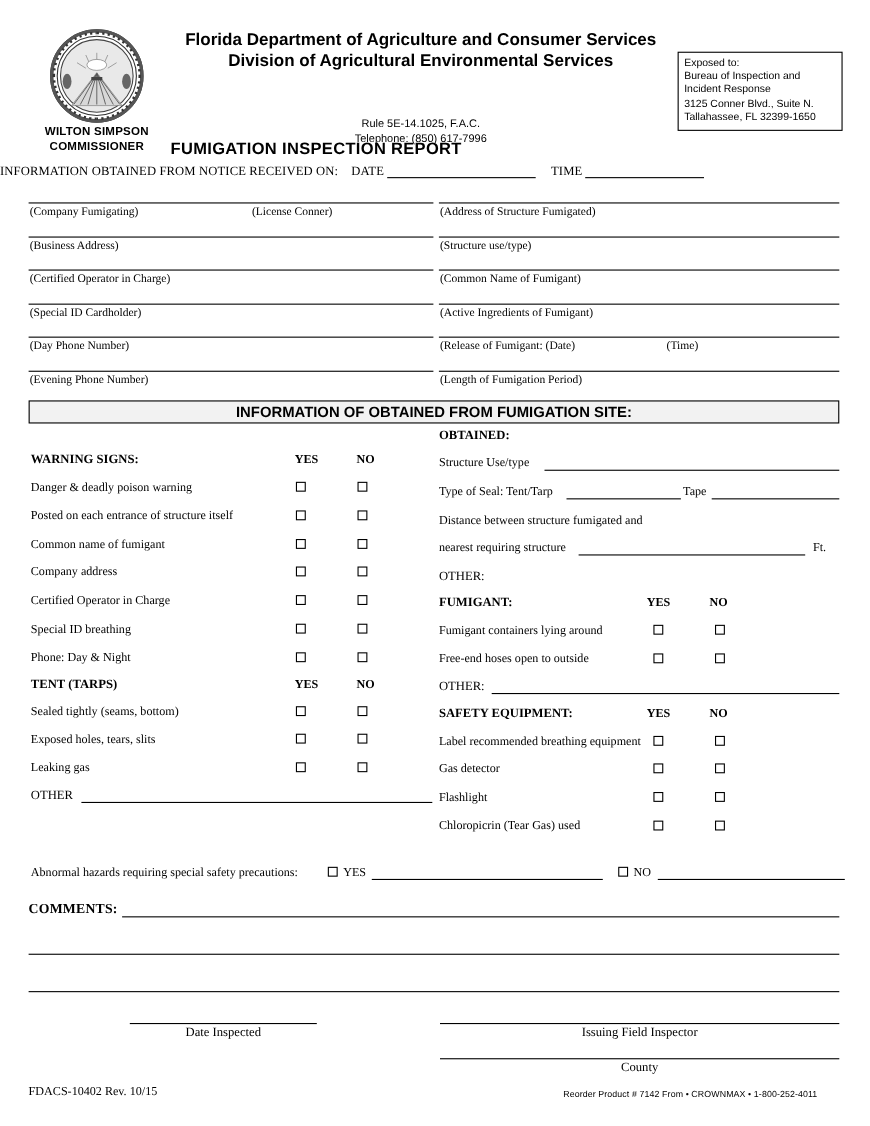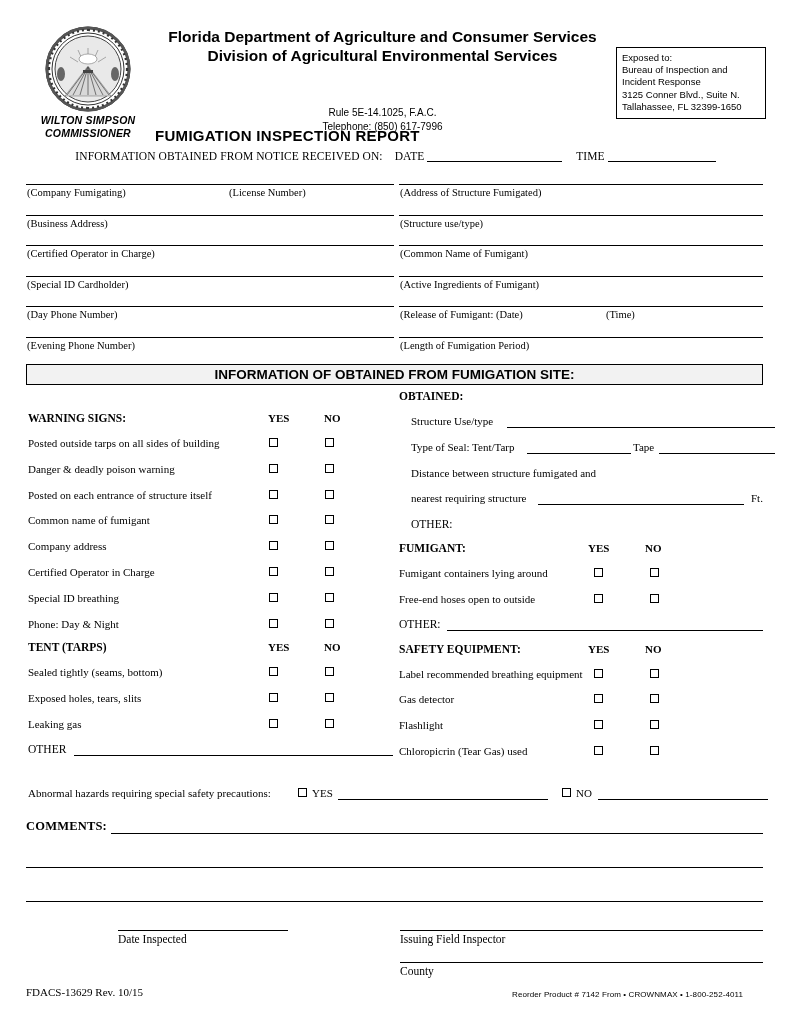--- a/index.html
+++ b/index.html
@@ -34,21 +34,20 @@
   .commissioner {
     position: absolute;
     left: 22px; top: 114px;
     width: 132px;
     text-align: center;
     font-family: "Liberation Sans", sans-serif;
     font-weight: bold;
     font-size: 10.5px;
     line-height: 13px;
     letter-spacing: .2px;
-    font-style: italic;
   }
   .agency-title {
     position: absolute;
     left: 155px; top: 27px;
     width: 455px;
     text-align: center;
     font-family: "Liberation Sans", sans-serif;
     font-weight: bold;
     font-size: 15.5px;
     line-height: 19px;
@@ -82,21 +81,21 @@
     font-family: "Liberation Sans", sans-serif;
     font-size: 9.5px;
     line-height: 12.2px;
   }
 
   
   .notice-row {
     position: absolute;
     left: 0; top: 150px;
     width: 791px;
-    text-align: center;
+    text-align: left;
     font-size: 11.5px;
     letter-spacing: .1px;
     white-space: nowrap;
   }
   .notice-row .rule-under {
     display: inline-block;
     border-bottom: 1px solid #000;
     height: 12px;
     vertical-align: bottom;
   }
@@ -199,21 +198,21 @@
     position: absolute; left: 0; top: 2px;
     font-size: 11.5px;
   }
   .other-row .oline {
     position: absolute;
     border-bottom: 1.4px solid #000;
     top: 14px;
   }
 
   
-  .tf-row { position: relative; height: 25.8px; font-size: 11px; margin-left: 12px; }
+  .tf-row { position: relative; height: 25.8px; font-size: 11px; }
   .tf-row .t { position: absolute; top: 3px; white-space: nowrap; }
   .tf-row .ln { position: absolute; border-bottom: 1.4px solid #000; top: 15px; }
 
   
   .hazard {
     position: absolute;
     left: 28px; top: 786px;
     width: 740px;
     height: 20px;
     font-size: 11px;
@@ -236,21 +235,21 @@
     left: 26px;
     width: 737px;
   }
   .cline.c1 { left: 111px; width: 652px; top: 833px; }
   .cline.c2 { top: 867px; }
   .cline.c3 { top: 901px; }
 
   
   .sig { position: absolute; font-size: 11.5px; }
   .sig .ln { border-top: 1.7px solid #000; height: 0; }
-  .sig .cap { padding-top: 2px; }
+  .sig .cap { text-align: center; padding-top: 2px; }
 
   .footer-left {
     position: absolute;
     left: 26px; top: 986px;
     font-size: 11px;
   }
   .footer-right {
     position: absolute;
     left: 512px; top: 990px;
     font-family: "Liberation Sans", sans-serif;
@@ -344,21 +343,21 @@
     <span style="display:inline-block;width:8px"></span>
     <span>TIME</span>
     <span class="rule-under u-time"></span>
   </div>
 
   <div class="fields">
     <div class="field-col left">
       <div class="field">
         <div class="line"></div>
         <div class="caption">(Company Fumigating)</div>
-        <div class="caption2">(License Number)</div>
+        <div class="caption2">(License Conner)</div>
       </div>
       <div class="field">
         <div class="line"></div>
         <div class="caption">(Business Address)</div>
       </div>
       <div class="field">
         <div class="line"></div>
         <div class="caption">(Certified Operator in Charge)</div>
       </div>
       <div class="field">
@@ -407,25 +406,20 @@
   <div class="section-bar">INFORMATION OF OBTAINED FROM FUMIGATION SITE:</div>
 
   <div class="col-left">
 
     <div class="grp-head">
       <span>WARNING SIGNS:</span>
       <span class="yn yn-yes">YES</span>
       <span class="yn yn-no">NO</span>
     </div>
 
-    <div class="chk-row">
-      <span class="lbl">Posted outside tarps on all sides of building</span>
-      <span class="box yes"></span>
-      <span class="box no"></span>
-    </div>
     <div class="chk-row">
       <span class="lbl">Danger &amp; deadly poison warning</span>
       <span class="box yes"></span>
       <span class="box no"></span>
     </div>
     <div class="chk-row">
       <span class="lbl">Posted on each entrance of structure itself</span>
       <span class="box yes"></span>
       <span class="box no"></span>
     </div>
@@ -588,16 +582,16 @@
   <div class="sig" style="left:400px; top:930px; width:363px">
     <div class="ln"></div>
     <div class="cap">Issuing Field Inspector</div>
   </div>
 
   <div class="sig" style="left:400px; top:962px; width:363px">
     <div class="ln"></div>
     <div class="cap">County</div>
   </div>
 
-  <div class="footer-left">FDACS-13629 Rev. 10/15</div>
+  <div class="footer-left">FDACS-10402 Rev. 10/15</div>
   <div class="footer-right">Reorder Product  # 7142 From • CROWNMAX • 1-800-252-4011</div>
 
 </div>
 
 </body></html>

